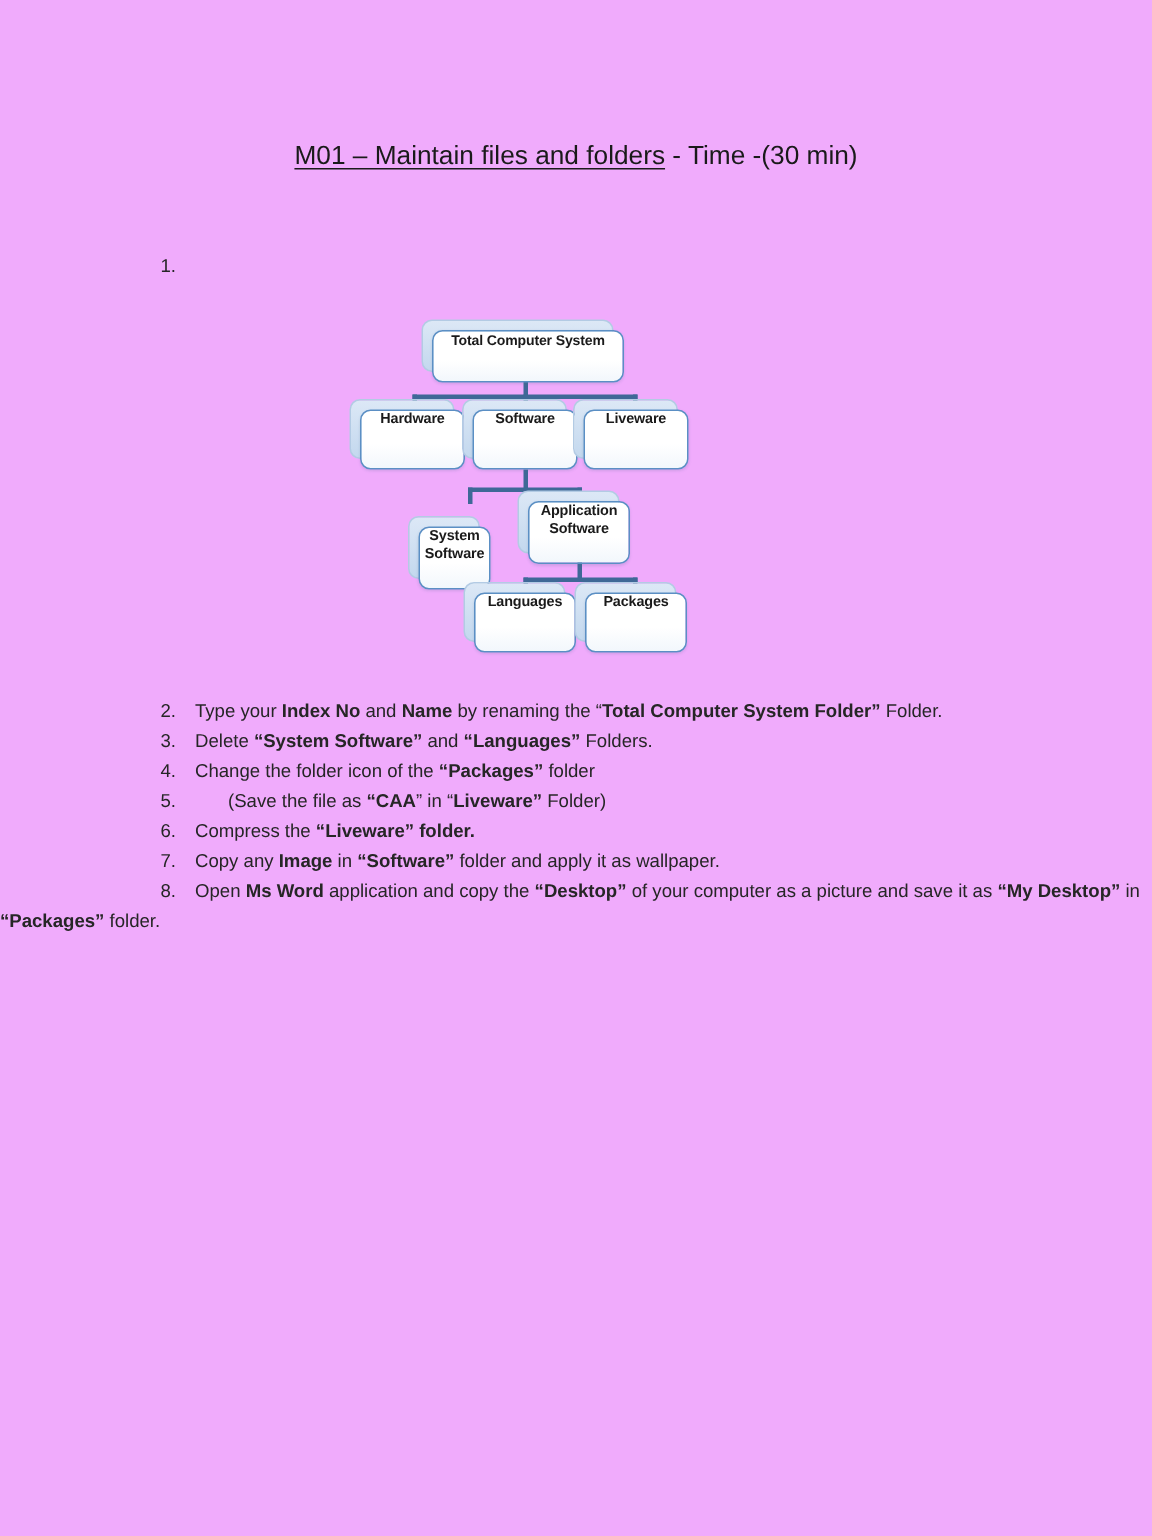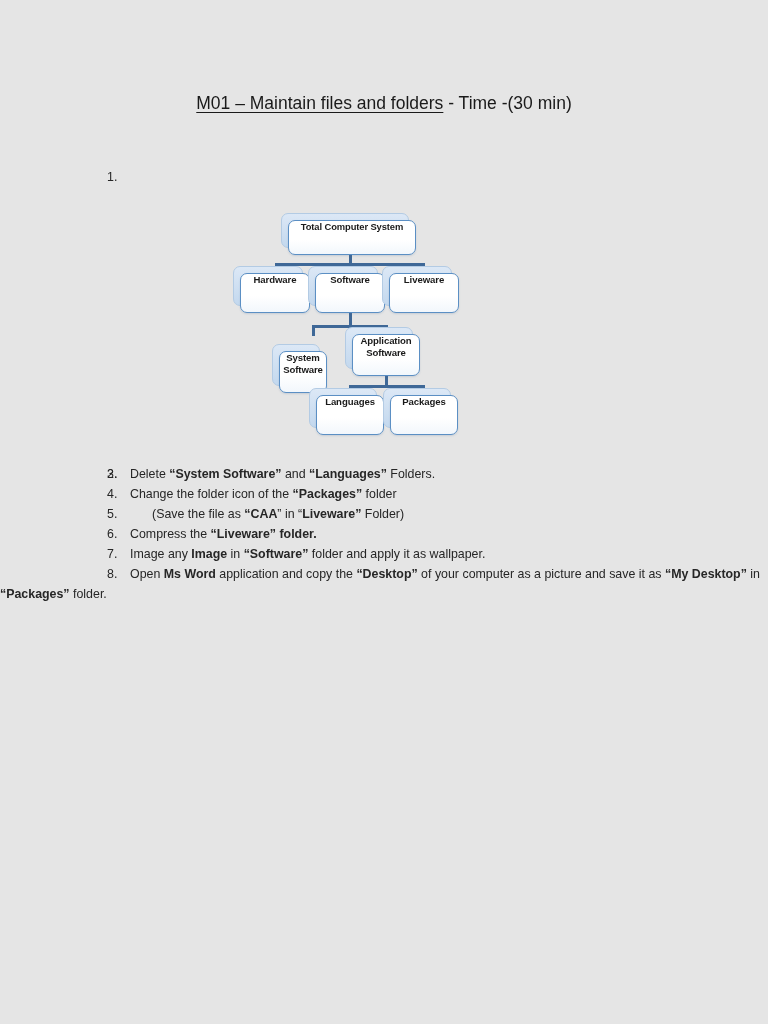--- a/index.html
+++ b/index.html
@@ -11,21 +11,21 @@
     width: 768px;
     height: 1024px;
     position: relative;
     font-family: "Liberation Sans", sans-serif;
     color: #262626;
     overflow: hidden;
   }
   .page {
     position: absolute;
     inset: 0;
-    background: #e5e5e5;
+    background: #f0abfc;
   }
 
   
   .title {
     position: absolute;
     top: 93px;
     left: 0;
     width: 768px;
     text-align: center;
     font-size: 17.5px;
@@ -206,23 +206,23 @@
     </div>
     <div class="node" style="left:172px; top:190px; width:66px; height:38px;">
       <div class="plate"></div>
       <div class="face">
         <span class="label">Packages</span>
       </div>
     </div>
   </div>
 
   <div class="list" id="steps">
-      <div class="li"><span class="num">2.</span></div>
+      <div class="li"><span class="num">2.</span><span class="body"><span>Type your </span><b>Index No</b><span> and </span><b>Name</b><span> by renaming the “</span><b>Total Computer System Folder”</b><span> Folder.</span></span></div>
       <div class="li"><span class="num">3.</span><span class="body"><span>Delete </span><b>“System Software”</b><span> and </span><b>“Languages”</b><span> Folders.</span></span></div>
       <div class="li"><span class="num">4.</span><span class="body"><span>Change the folder icon of the </span><b>“Packages”</b><span> folder</span></span></div>
       <div class="li"><span class="num">5.</span></div>
       <div><span class="sub"><span>(Save the file as </span><b>“CAA</b><span>” in “</span><b>Liveware”</b><span> Folder)</span></span></div>
       <div class="li"><span class="num">6.</span><span class="body"><span>Compress the </span><b>“Liveware” folder.</b></span></div>
-      <div class="li"><span class="num">7.</span><span class="body"><span>Image any </span><b>Image</b><span> in </span><b>“Software”</b><span> folder and apply it as wallpaper.</span></span></div>
+      <div class="li"><span class="num">7.</span><span class="body"><span>Copy any </span><b>Image</b><span> in </span><b>“Software”</b><span> folder and apply it as wallpaper.</span></span></div>
       <div class="li"><span class="num">8.</span><span class="body"><span>Open </span><b>Ms Word</b><span> application and copy the </span><b>“Desktop”</b><span> of your computer as a picture and save it as </span><b>“My Desktop”</b><span> in </span><b>“Packages”</b><span> folder.</span></span></div>
     </div>
 
 </div>
 
 </body></html>

